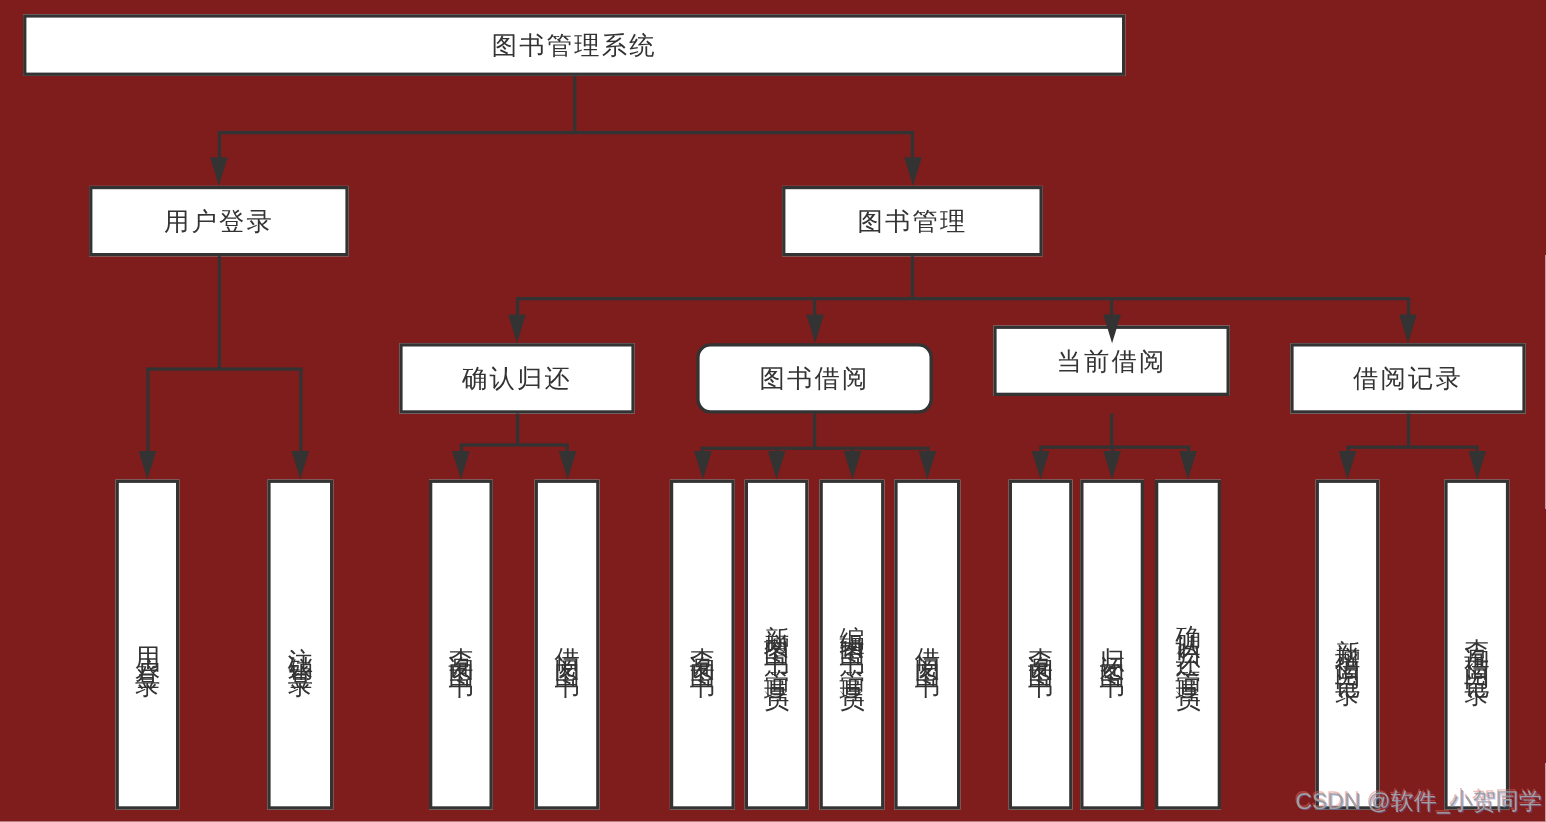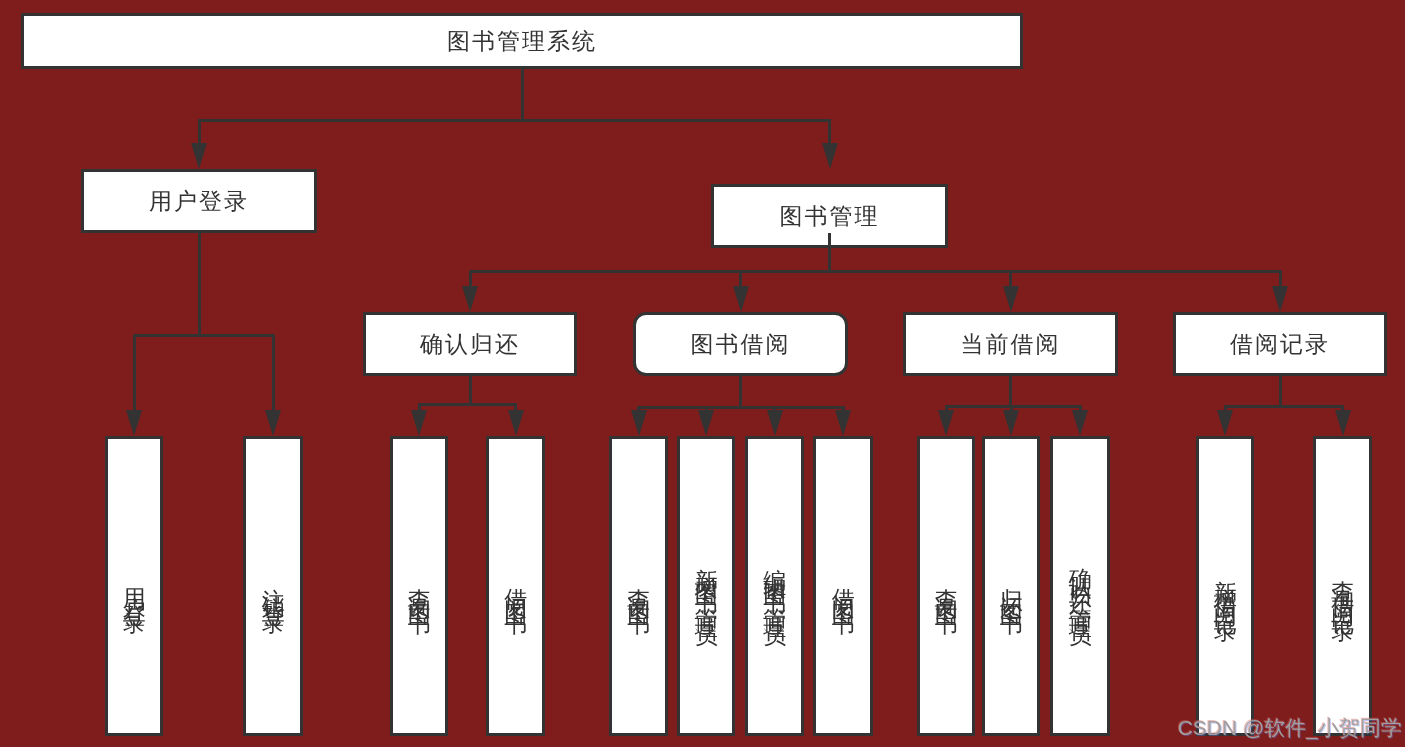--- a/index.html
+++ b/index.html
@@ -25,21 +25,21 @@
       </div>
       <div class="box h" style="left: 81px; top: 169px; width: 236px; height: 64px;">
         <span>用户登录</span>
       </div>
       <div class="box v" style="left: 105px; top: 436px; width: 58px; height: 300px;">
         <span>用户登录</span>
       </div>
       <div class="box v" style="left: 243px; top: 436px; width: 60px; height: 300px;">
         <span>注销登录</span>
       </div>
-      <div class="box h" style="left: 711px; top: 184px; width: 237px; height: 64px;">
+      <div class="box h" style="left: 711px; top: 169px; width: 237px; height: 64px;">
         <span>图书管理</span>
       </div>
       <div class="box h" style="left: 363px; top: 312px; width: 214px; height: 64px;">
         <span>确认归还</span>
       </div>
       <div class="box v" style="left: 390px; top: 436px; width: 58px; height: 300px;">
         <span>查询图书</span>
       </div>
       <div class="box v" style="left: 486px; top: 436px; width: 59px; height: 300px;">
         <span>借阅图书</span>
@@ -52,21 +52,21 @@
       </div>
       <div class="box v" style="left: 677px; top: 436px; width: 58px; height: 300px;">
         <span>新增图书（管理员）</span>
       </div>
       <div class="box v" style="left: 745px; top: 436px; width: 59px; height: 300px;">
         <span>编辑图书（管理员）</span>
       </div>
       <div class="box v" style="left: 813px; top: 436px; width: 60px; height: 300px;">
         <span>借阅图书</span>
       </div>
-      <div class="box h" style="left: 903px; top: 312px; width: 215px; height: 64px; text-align: right;">
+      <div class="box h" style="left: 903px; top: 296px; width: 215px; height: 64px; text-align: right;">
         <span>当前借阅</span>
       </div>
       <div class="box v" style="left: 917px; top: 436px; width: 58px; height: 300px;">
         <span>查询图书</span>
       </div>
       <div class="box v" style="left: 982px; top: 436px; width: 58px; height: 300px;">
         <span>归还图书</span>
       </div>
       <div class="box v" style="left: 1050px; top: 436px; width: 60px; height: 300px;">
         <span>确认归还（管理员）</span>

